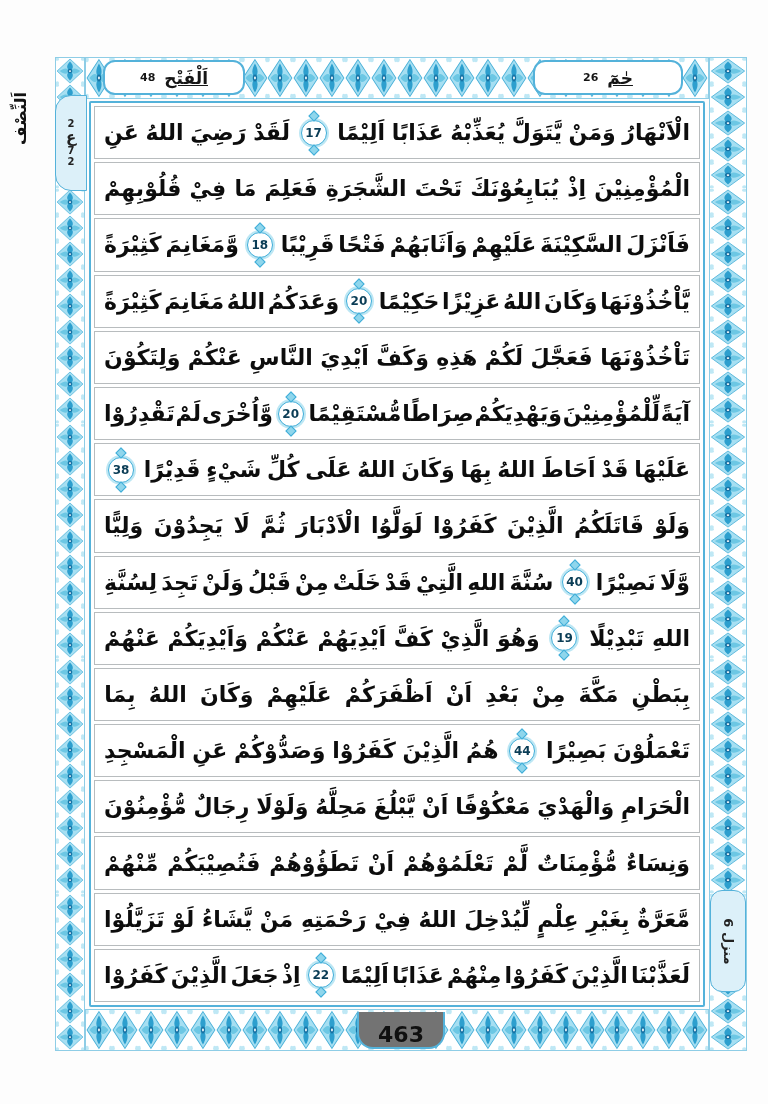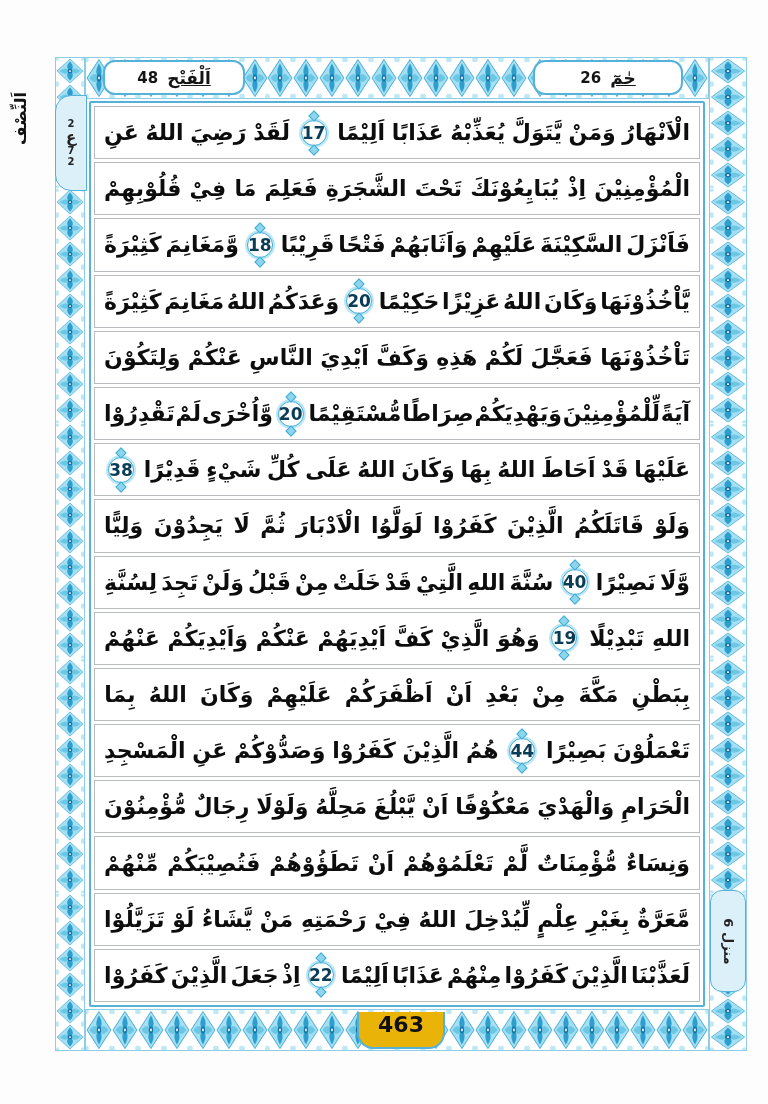--- a/index.html
+++ b/index.html
@@ -22,29 +22,29 @@
   .pattern.h svg{height:100%;}
   .pattern.v svg{width:100%;}
 
   
   .cartouche{
     position:absolute;top:3px;height:35px;background:#fff;border:2px solid #54b2da;
     border-radius:12px;display:flex;align-items:center;justify-content:center;gap:9px;
     direction:rtl;font-weight:bold;color:#151515;z-index:3;box-sizing:border-box;
   }
   .cartouche .name{font-size:17px;text-decoration:underline;}
-  .cartouche .num{font-size:15px;}
+  .cartouche .num{font-size:11px;}
   .cartouche.surah{left:48px;width:142px;}
   .cartouche.juz{right:64px;width:150px;}
 
   
   .page-tab{
     position:absolute;bottom:2px;left:50%;transform:translateX(-50%);
-    width:88px;height:37px;background:#eab308;border:2px solid #54b2da;border-top:none;
-    border-radius:0 0 16px 16px;display:flex;align-items:flex-start;justify-content:center;
+    width:88px;height:37px;background:#737373;border:2px solid #54b2da;border-top:none;
+    border-radius:0 0 16px 16px;display:flex;align-items:flex-end;justify-content:center;
     font-size:22px;font-weight:bold;color:#101010;z-index:3;box-sizing:border-box;
   }
 
   
   .ruku-tab{
     position:absolute;left:0;top:38px;width:32px;height:96px;background:#dcf0f9;
     border:1.5px solid #54b2da;border-radius:16px 0 0 16px;z-index:4;
     display:flex;flex-direction:column;align-items:center;justify-content:center;
     gap:1px;font-weight:bold;color:#222;line-height:1;box-sizing:border-box;
   }
@@ -75,21 +75,21 @@
     flex:1;border:1px solid #b8bcbe;background:#fff;box-sizing:border-box;
     display:flex;align-items:center;justify-content:space-between;direction:rtl;
     padding:0 9px;font-size:22px;font-weight:bold;color:#0d0d0d;
     overflow:hidden;white-space:nowrap;
   }
   .qline .w{flex:0 0 auto;}
   .ayah-marker{
     flex:0 0 auto;width:26px;height:26px;border:1.5px solid #3fadd8;border-radius:50%;
     background:#fff;box-shadow:0 0 0 2px #bde7f4;margin:0 4px;position:relative;
     display:flex;align-items:center;justify-content:center;
-    font-size:17px;font-weight:bold;color:#0a3c55;box-sizing:border-box;
+    font-size:12px;font-weight:bold;color:#0a3c55;box-sizing:border-box;
   }
   .ayah-marker::before,.ayah-marker::after{
     content:"";position:absolute;left:50%;width:6px;height:6px;background:#8fd6ec;
     border:1px solid #3fadd8;transform:translateX(-50%) rotate(45deg);
   }
   .ayah-marker::before{top:-9px;}
   .ayah-marker::after{bottom:-9px;}
 </style>
 </head>
 <body>

